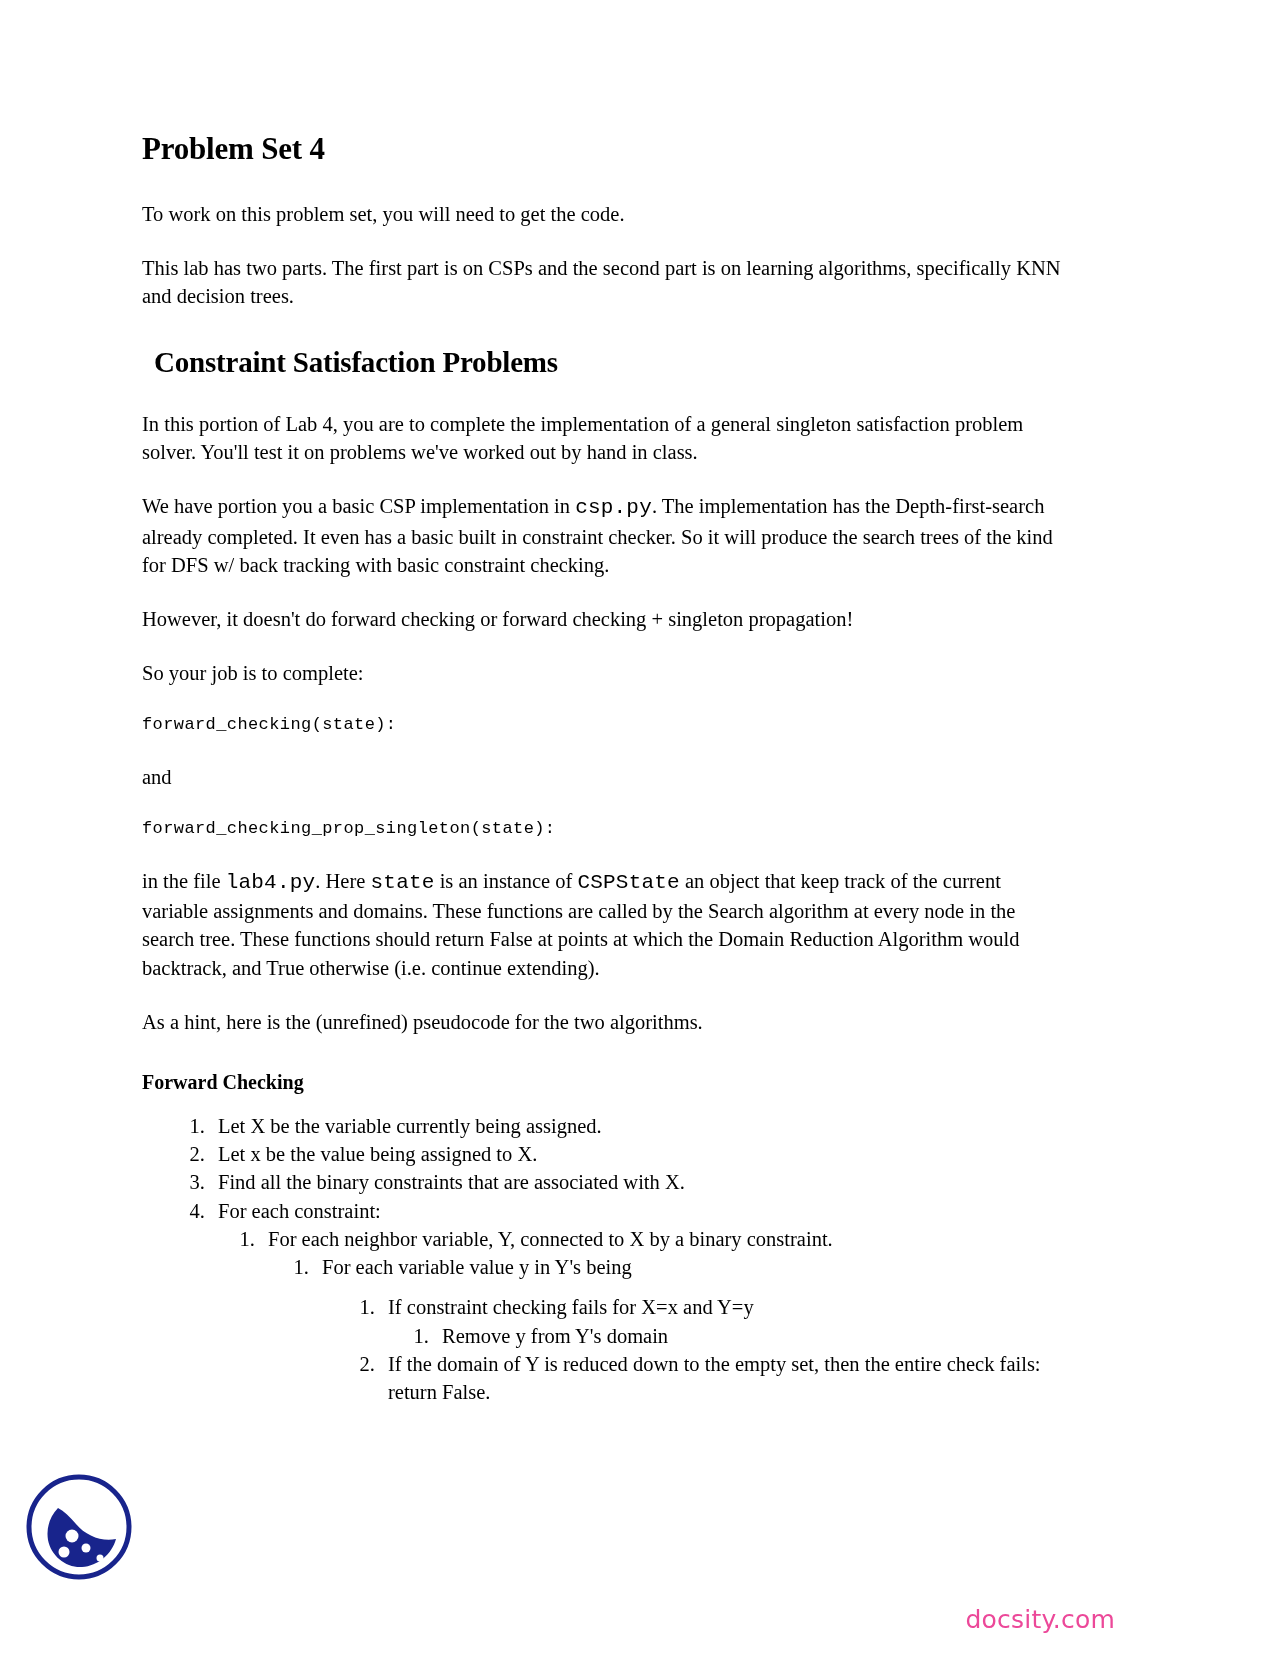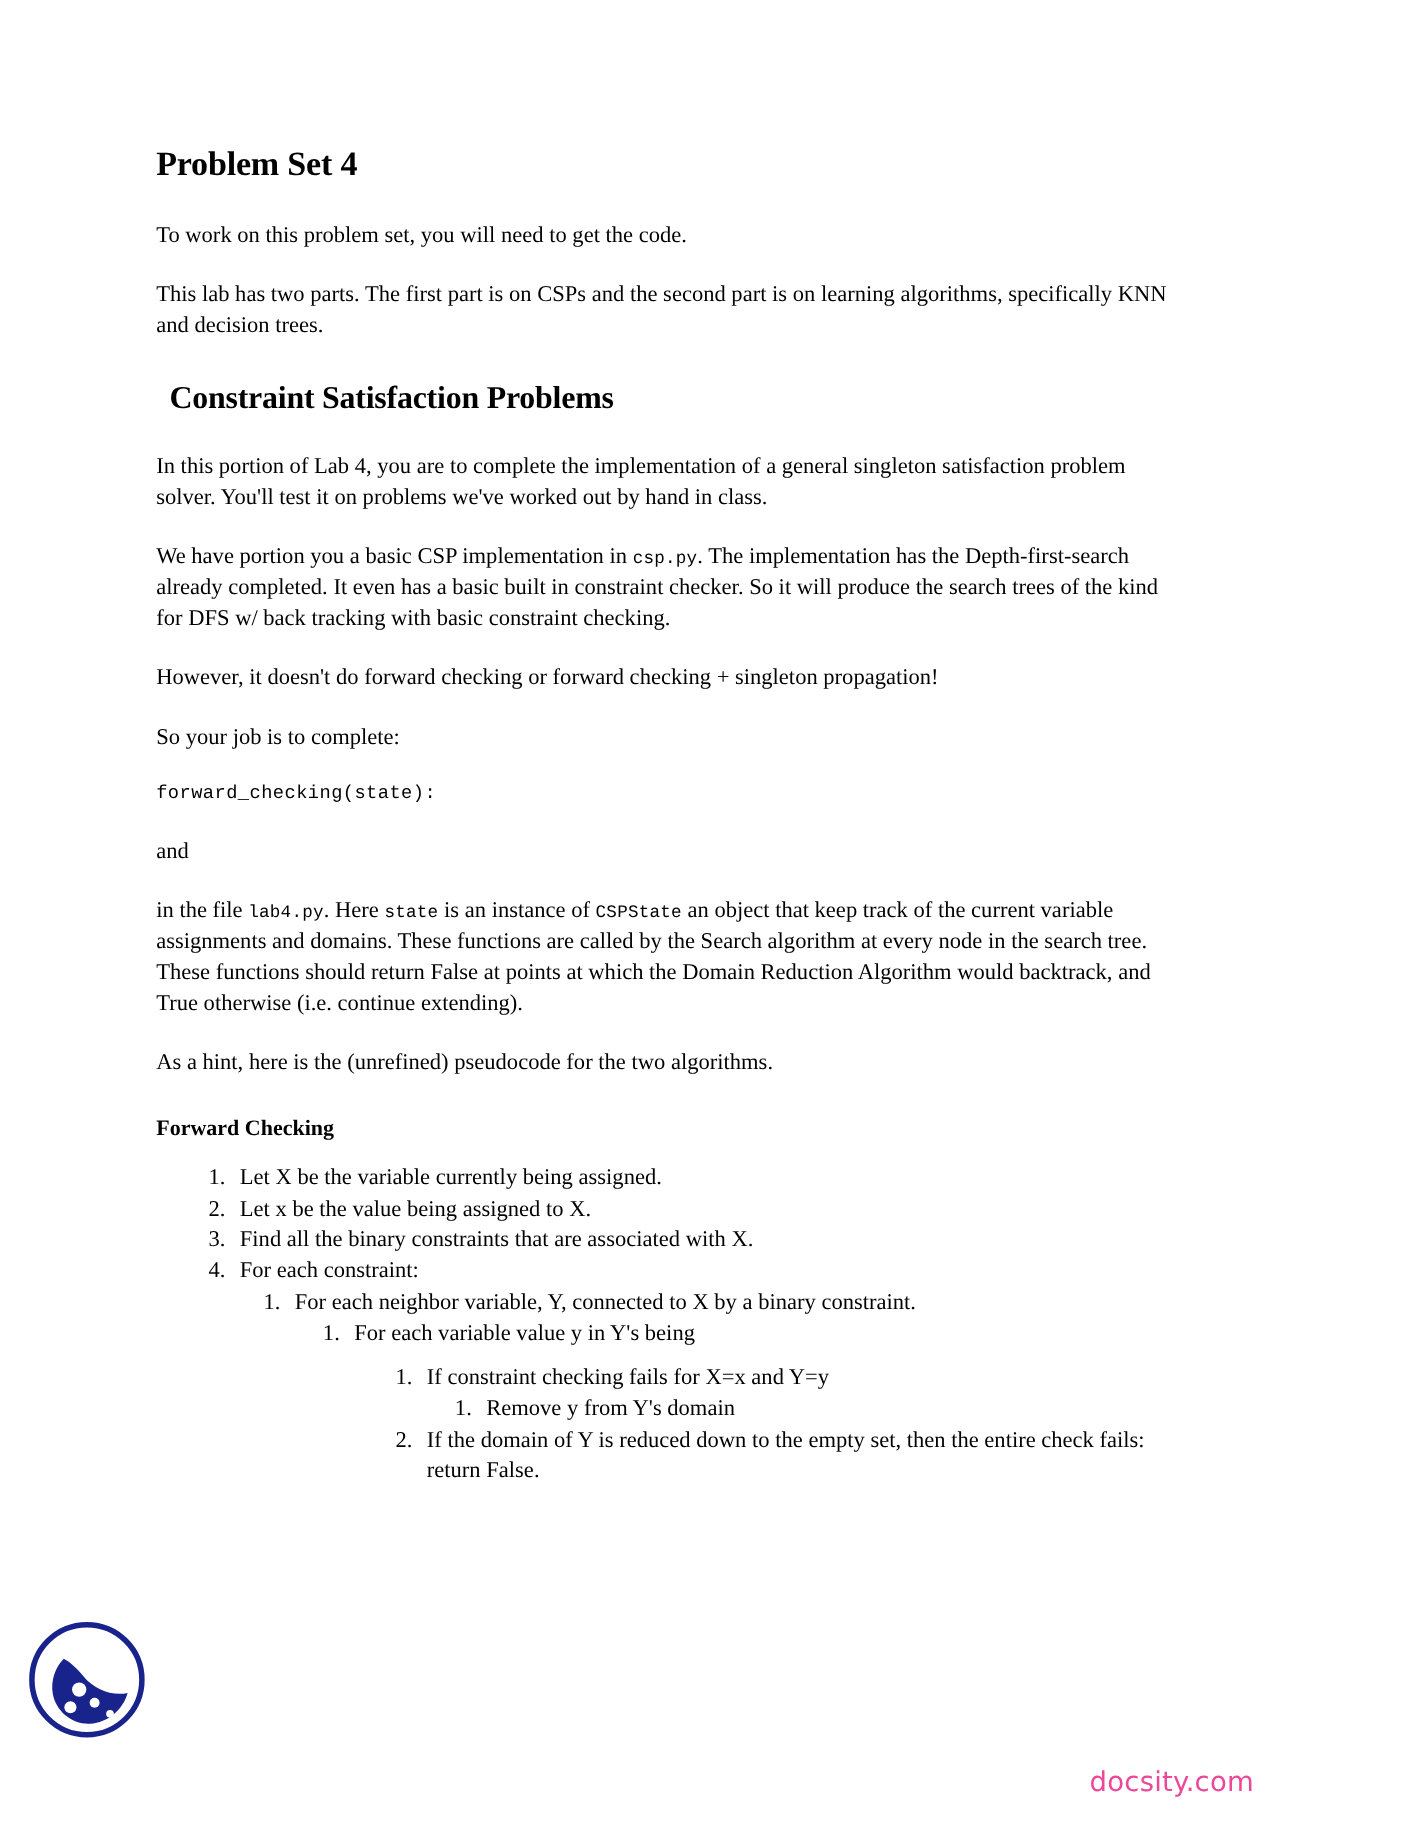--- a/index.html
+++ b/index.html
@@ -16,21 +16,20 @@
     color: #000000;
     overflow: hidden;
   }
 
   .page {
     position: absolute;
     left: 0; top: 0;
     width: 1143px;
     height: 1656px;
     background: #fff;
-    padding-left: 25px;
   }
 
   .content {
     position: absolute;
     left: 142px;
     top: 132px;
     width: 920px;
   }
 
   h1.doc-title {
@@ -66,21 +65,21 @@
   p.code-line {
     font-family: "Liberation Mono", "DejaVu Sans Mono", monospace;
     font-size: 17px;
     letter-spacing: 0.4px;
     margin: 0 0 26px 0;
     line-height: 1.4;
   }
 
   code, .mono {
     font-family: "Liberation Mono", "DejaVu Sans Mono", monospace;
-    font-size: 16px;
+    font-size: 21px;
     letter-spacing: 0.2px;
   }
 
   ol.lvl1 {
     font-size: 20.5px;
     line-height: 1.38;
     margin: 0;
     padding-left: 68px;
     list-style-type: decimal;
   }
@@ -152,20 +151,21 @@
     <p class="para"><span>We have portion you a basic CSP implementation in </span><code>csp.py</code><span>. The implementation has the Depth-first-search already completed. It even has a basic built in constraint checker. So it will produce the search trees of the kind for DFS w/ back tracking with basic constraint checking.</span></p>
 
     <p class="para">However, it doesn't do forward checking or forward checking + singleton propagation!</p>
 
     <p class="para">So your job is to complete:</p>
 
     <p class="code-line">forward_checking(state):</p>
 
     <p class="para">and</p>
 
+    <p class="code-line">forward_checking_prop_singleton(state):</p>
 
     <p class="para"><span>in the file </span><code>lab4.py</code><span>. Here </span><code>state</code><span> is an instance of </span><code>CSPState</code><span> an object that keep track of the current variable assignments and domains. These functions are called by the Search algorithm at every node in the search tree. These functions should return False at points at which the Domain Reduction Algorithm would backtrack, and True otherwise (i.e. continue extending).</span></p>
 
     <p class="para">As a hint, here is the (unrefined) pseudocode for the two algorithms.</p>
 
     <h3 class="sub-title">Forward Checking</h3>
 
     <ol class="lvl1">
       <li>Let X be the variable currently being assigned.</li>
       <li>Let x be the value being assigned to X.</li>

